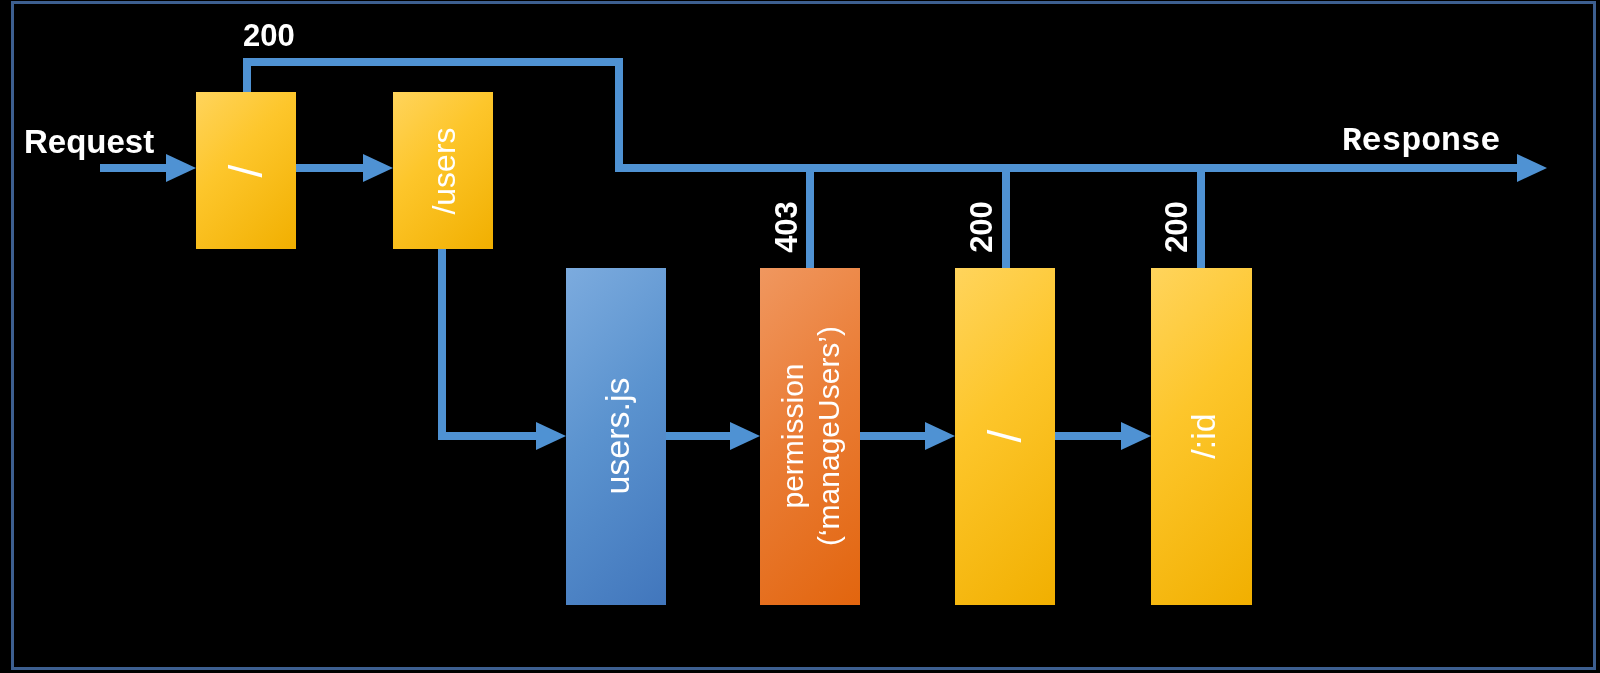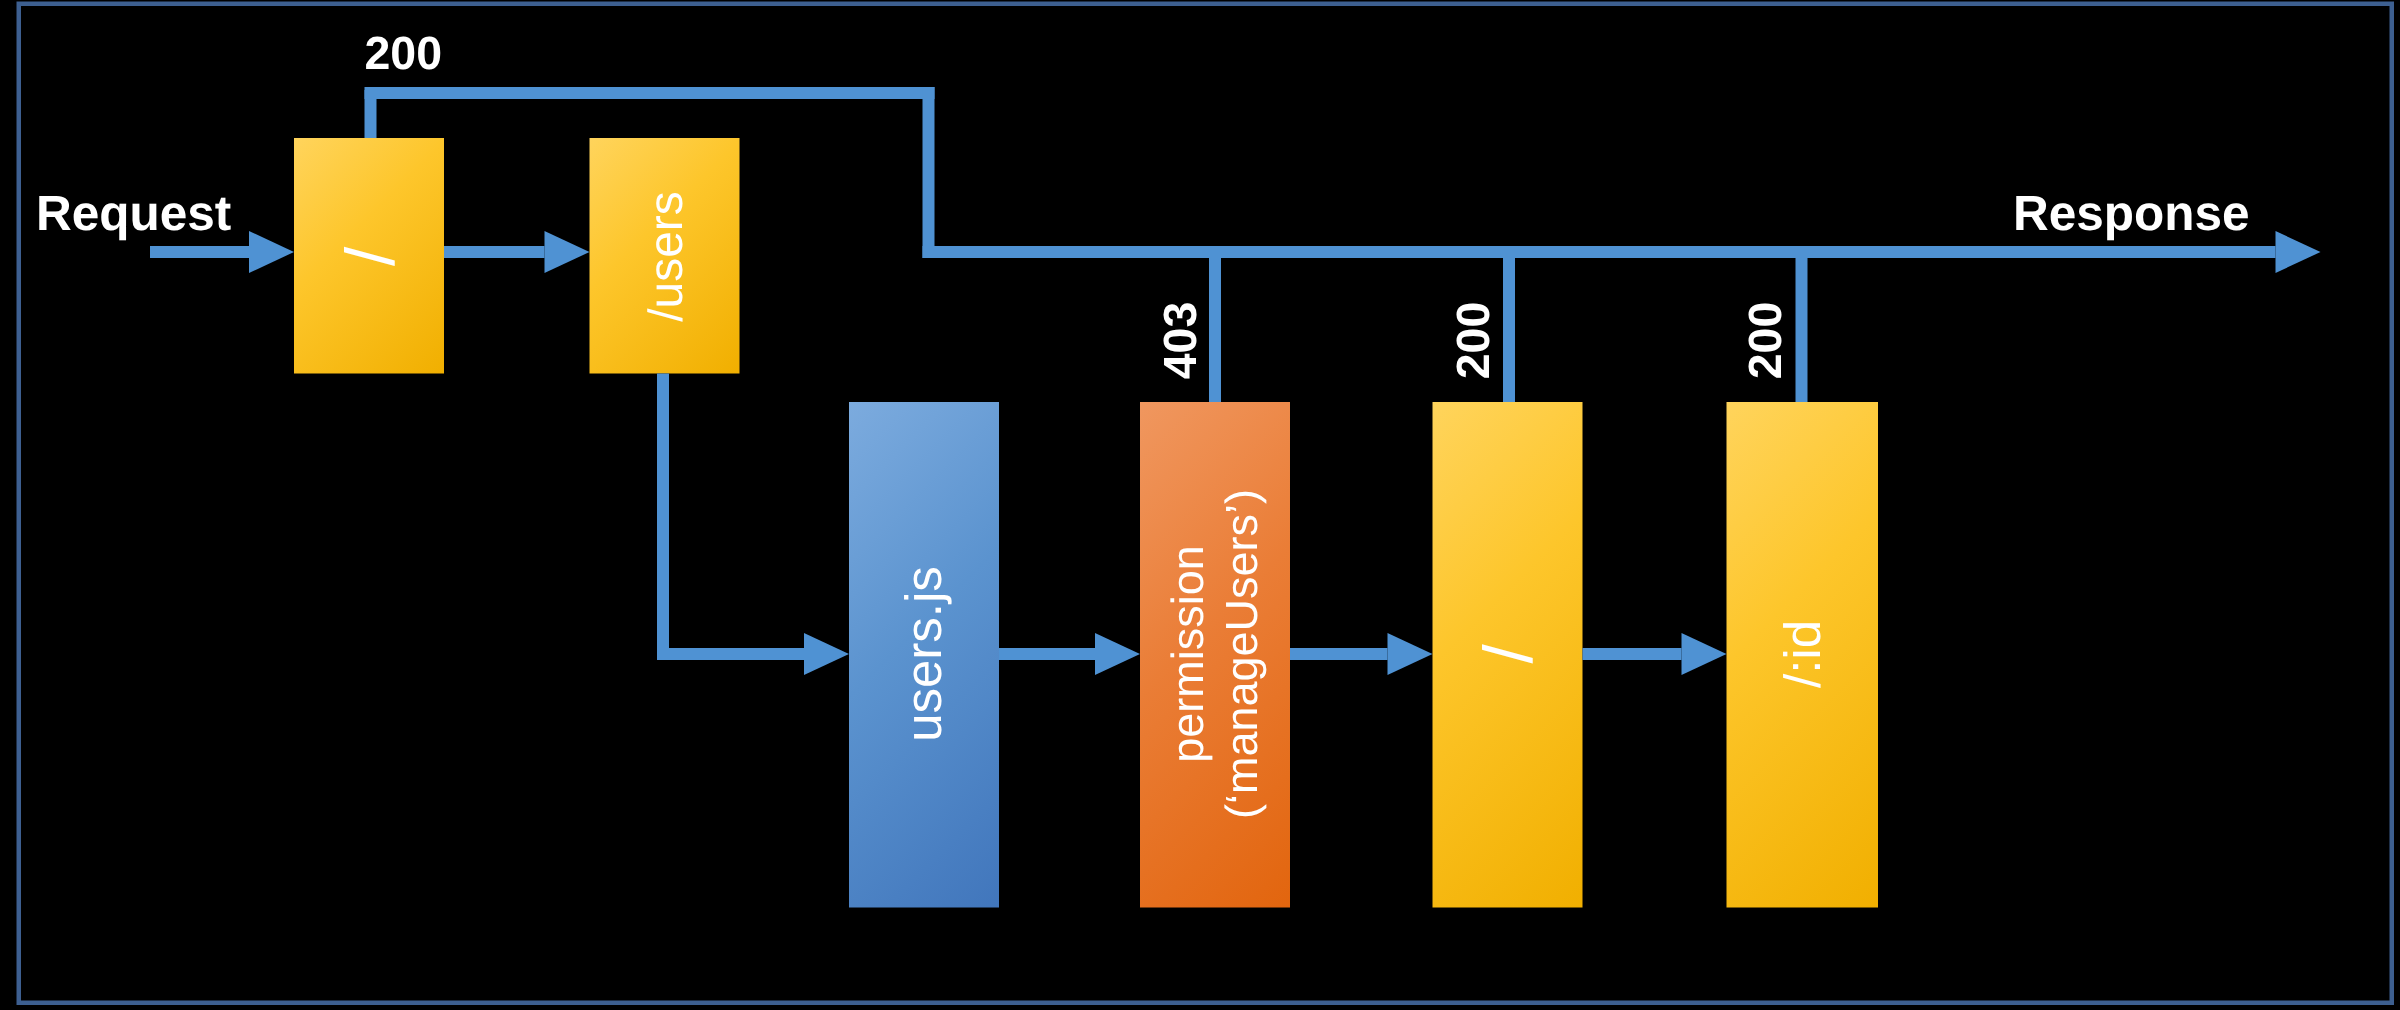--- a/index.html
+++ b/index.html
@@ -42,21 +42,21 @@
   <div class="line" style="left:100px; top:164px; width:68px; height:8px;"></div>
   <div class="head-right" style="left:166px; top:154px;"></div>
 
   <div class="hlabel" style="left:243px; top:18px; font-size:31px;">200</div>
   <div class="line" style="left:243px; top:60px; width:8px; height:34px;"></div>
   <div class="line" style="left:243px; top:58px; width:380px; height:8px;"></div>
   <div class="line" style="left:615px; top:58px; width:8px; height:114px;"></div>
 
   <div class="line" style="left:615px; top:164px; width:902px; height:8px;"></div>
   <div class="head-right" style="left:1517px; top:154px;"></div>
-  <div class="hlabel" style="left:1342px; top:123px;">Response</div>
+  <div class="hlabel" style="left:1342px; top:123px;font-family:Liberation Mono, monospace;">Response</div>
 
   <div class="line" style="left:806px; top:170px; width:8px; height:98px;"></div>
   <div class="rot status" style="left:787px; top:227px;">403</div>
 
   <div class="line" style="left:1002px; top:170px; width:8px; height:98px;"></div>
   <div class="rot status" style="left:982px; top:227px;">200</div>
 
   <div class="line" style="left:1197px; top:170px; width:8px; height:98px;"></div>
   <div class="rot status" style="left:1177px; top:227px;">200</div>
 

